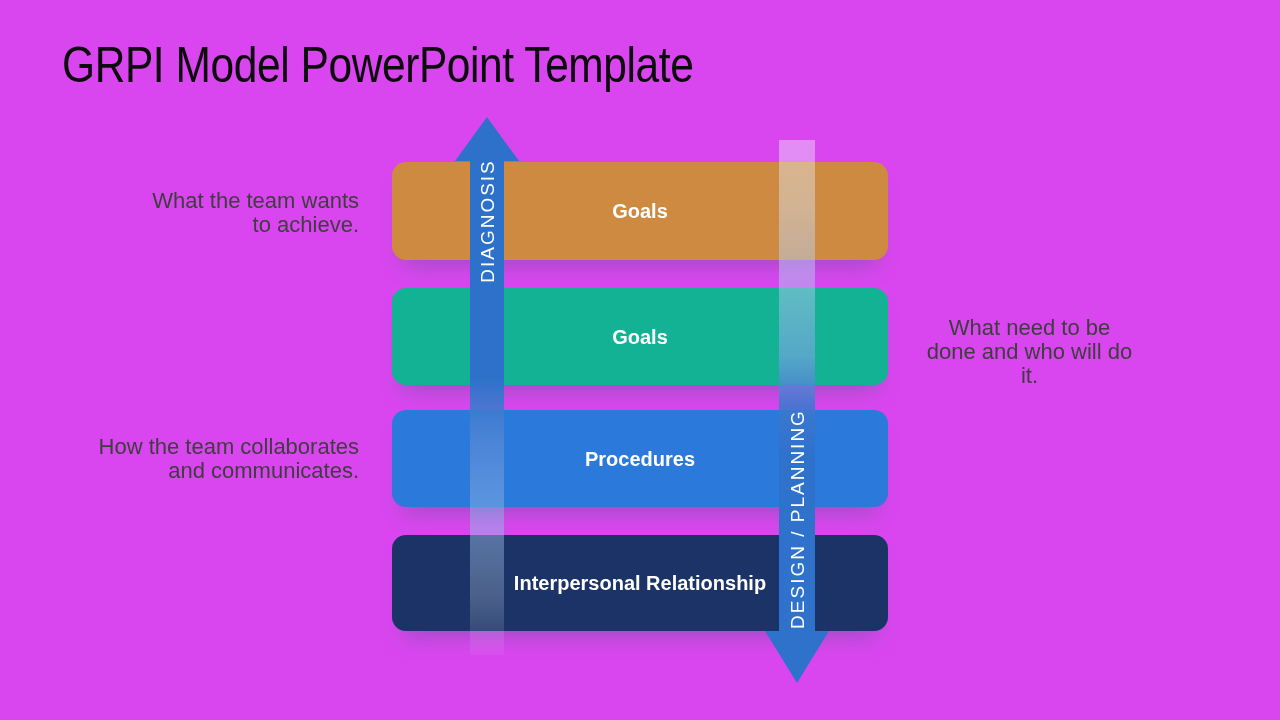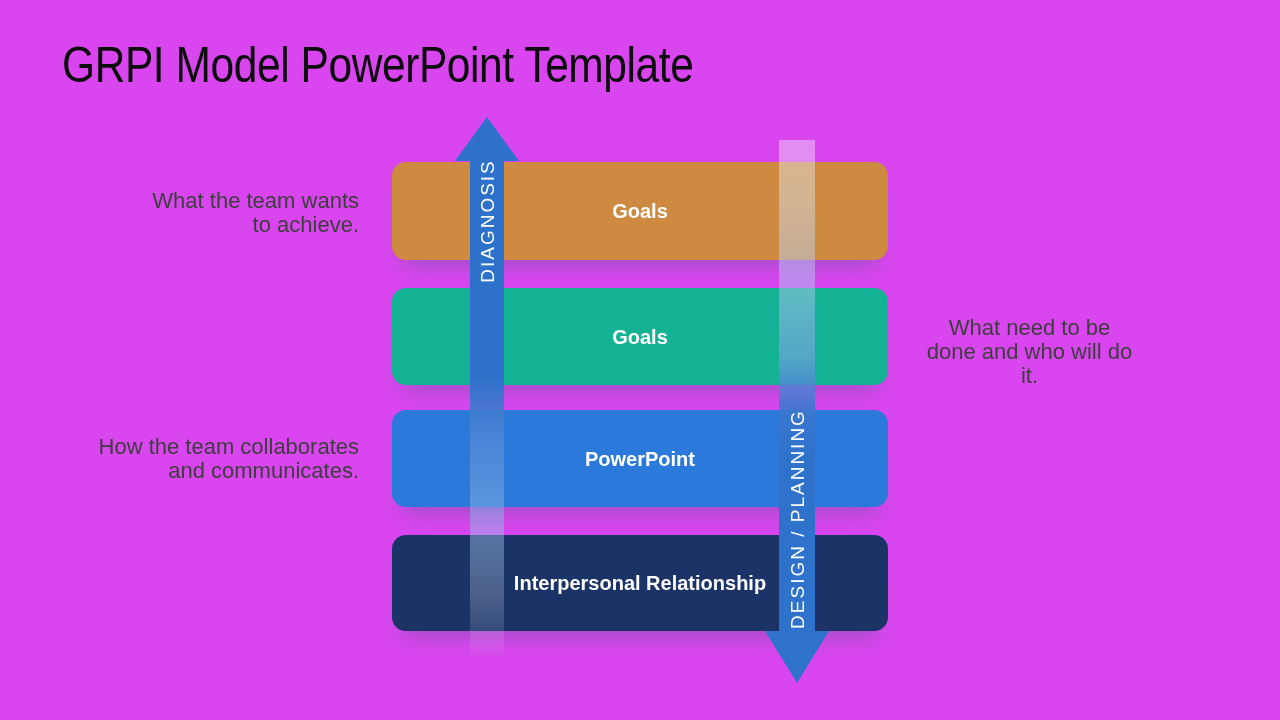--- a/index.html
+++ b/index.html
@@ -119,21 +119,21 @@
 
   <div class="bar bar-goals" style="background-color: rgb(206, 138, 65);">
     <span class="bar-label">Goals</span>
   </div>
 
   <div class="bar bar-roles" style="background-color: rgb(19, 178, 149);">
     <span class="bar-label">Goals</span>
   </div>
 
   <div class="bar bar-procedures" style="background-color: rgb(42, 121, 219);">
-    <span class="bar-label">PowerPoint</span>
+    <span class="bar-label">Procedures</span>
   </div>
 
   <div class="bar bar-interpersonal" style="background-color: rgb(27, 51, 102);">
     <span class="bar-label bar-label--wrap">Interpersonal Relationship</span>
   </div>
 
   <div class="desc desc-goals">What the team wants to achieve.</div>
   <div class="desc desc-roles">What need to be done and who will do it.</div>
   <div class="desc desc-procedures">How the team collaborates and communicates.</div>
 

